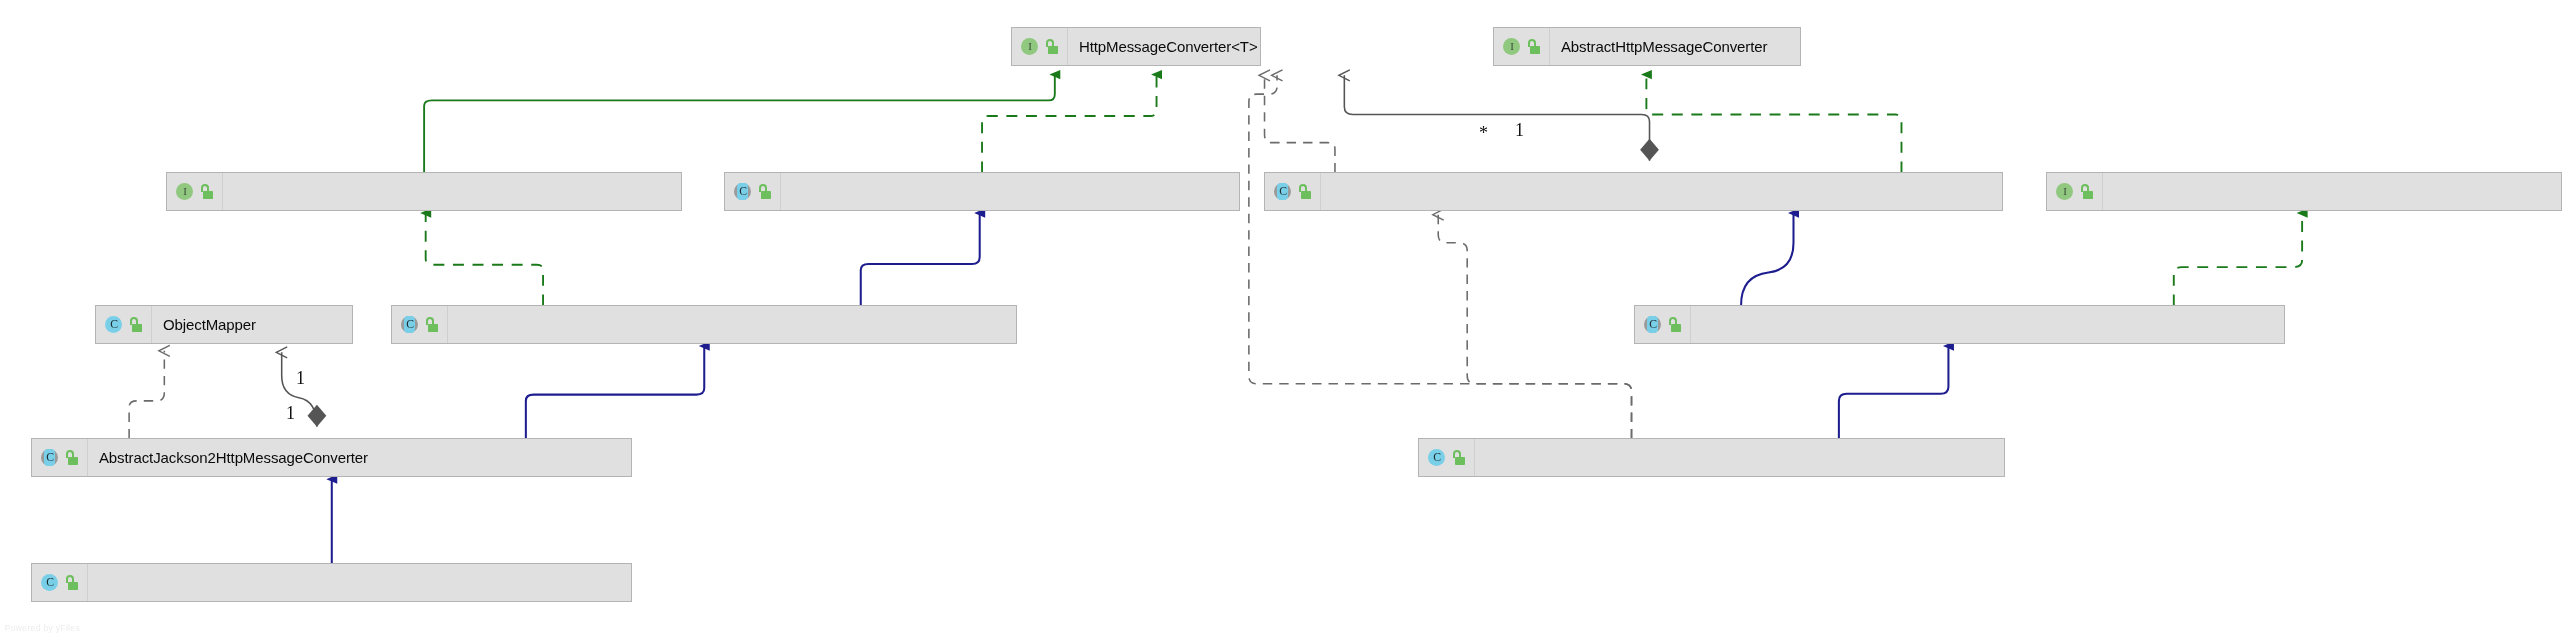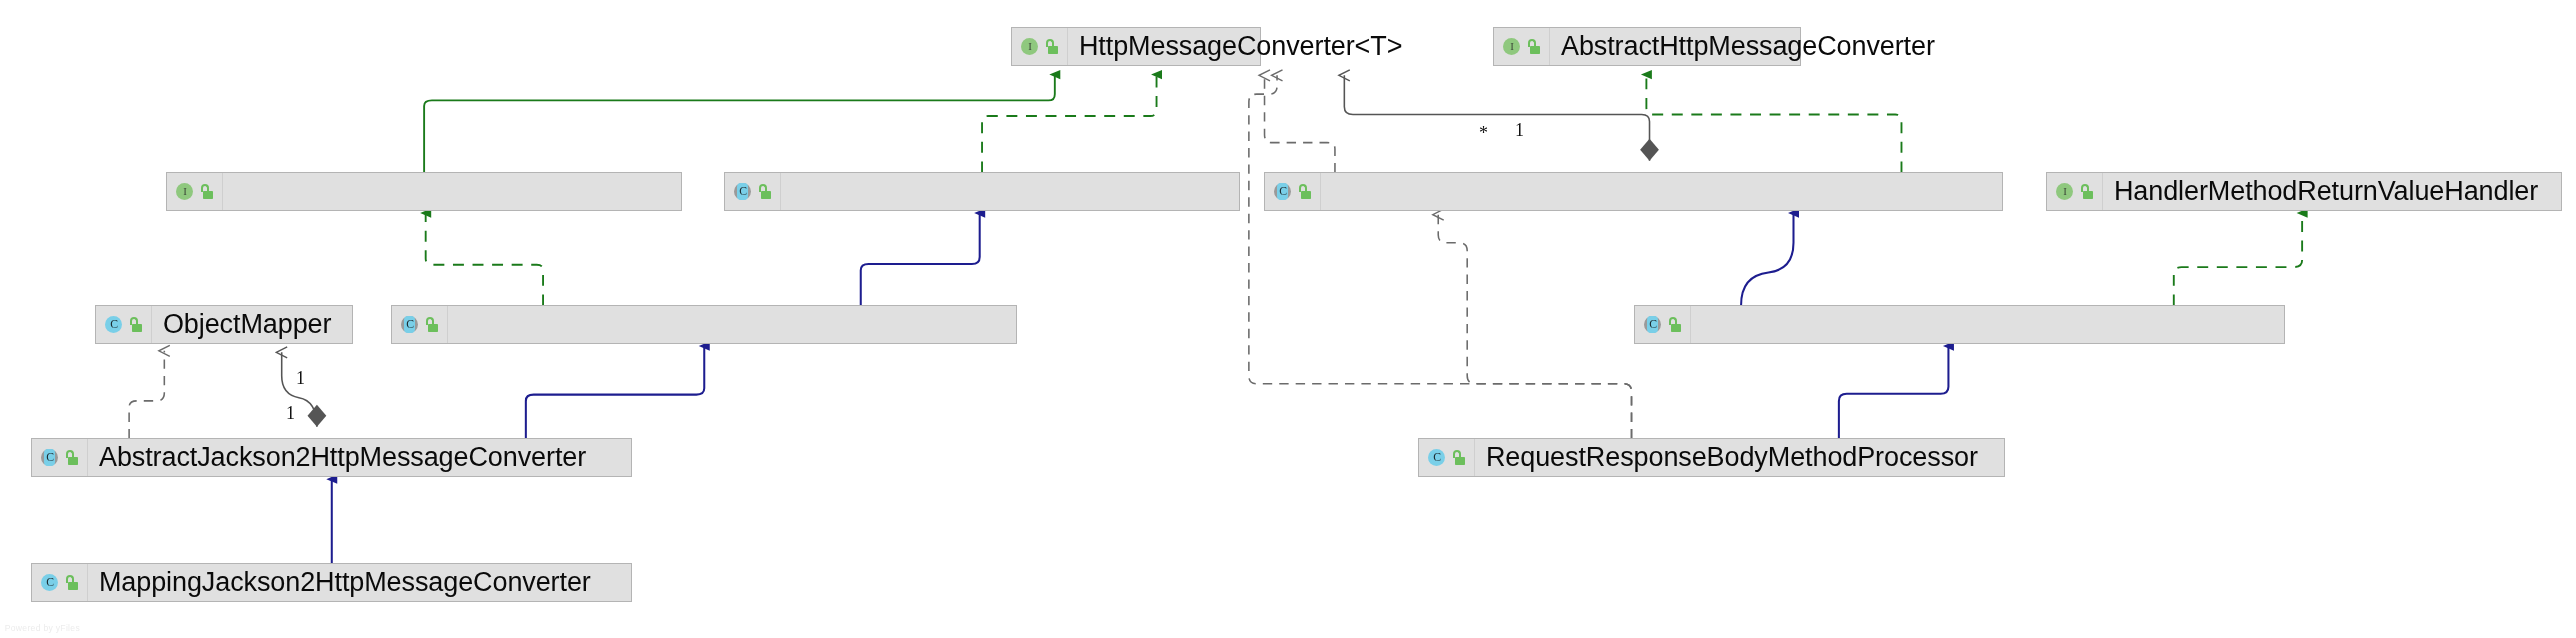--- a/index.html
+++ b/index.html
@@ -42,21 +42,21 @@
     display: flex;
     align-items: center;
     height: 100%;
     padding: 0 7px 0 8.6px;
     border-right: 0.8px solid #cfcfcf;
     box-sizing: border-box;
     flex: 0 0 auto;
   }
   .node-label {
     padding: 0 13.3px 0 11px;
-    font-size: 27px;
+    font-size: 15px;
     color: #0a0a0a;
     white-space: nowrap;
     letter-spacing: -0.1px;
     line-height: 1;
   }
   .ic {
     display: inline-block;
     position: relative;
     width: 19px;
     height: 19px;
@@ -322,21 +322,20 @@
   <div class="uml-node" style="left:2046px; top:172px; width:516px;">
     <span class="node-iconbar">
       <span class="ic ic-interface">
           <span>I</span>
         </span>
       <span class="ic ic-lock">
         <span class="shackle"></span>
           <span class="body"></span>
       </span>
     </span>
-    <span class="node-label">HandlerMethodReturnValueHandler</span>
   </div>
 
   <div class="uml-node" style="left:95px; top:305px; width:258px;">
     <span class="node-iconbar">
       <span class="ic ic-class">
           <span>C</span>
         </span>
       <span class="ic ic-lock">
         <span class="shackle"></span>
           <span class="body"></span>
@@ -385,34 +384,32 @@
   <div class="uml-node" style="left:1418px; top:438px; width:587px;">
     <span class="node-iconbar">
       <span class="ic ic-class">
           <span>C</span>
         </span>
       <span class="ic ic-lock">
         <span class="shackle"></span>
           <span class="body"></span>
       </span>
     </span>
-    <span class="node-label">RequestResponseBodyMethodProcessor</span>
   </div>
 
   <div class="uml-node" style="left:31px; top:563px; width:601px;">
     <span class="node-iconbar">
       <span class="ic ic-class">
           <span>C</span>
         </span>
       <span class="ic ic-lock">
         <span class="shackle"></span>
           <span class="body"></span>
       </span>
     </span>
-    <span class="node-label">MappingJackson2HttpMessageConverter</span>
   </div>
 
   <div class="edge-label" style="left:1479px; top:124px;">*</div>
   <div class="edge-label" style="left:1515px; top:121px;">1</div>
   <div class="edge-label" style="left:296px; top:369px;">1</div>
   <div class="edge-label" style="left:286px; top:404px;">1</div>
 
   <div class="watermark" style="left:4.7px; top:623px;">Powered by yFiles</div>
 
 </div>

